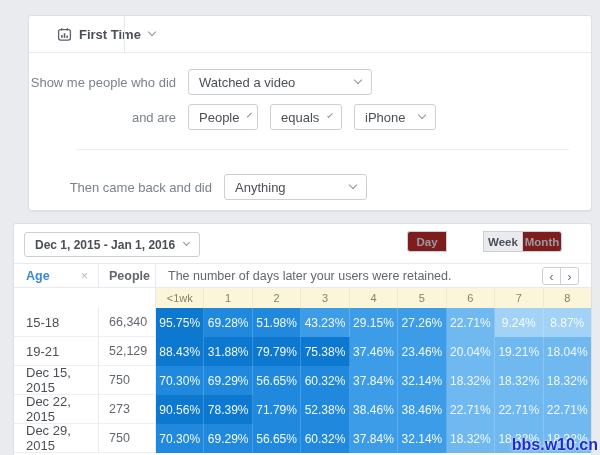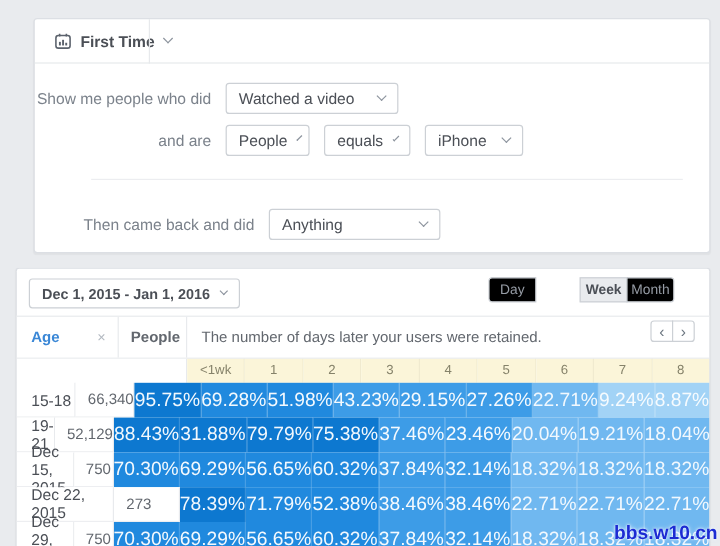--- a/index.html
+++ b/index.html
@@ -12,21 +12,21 @@
   }
   .panel {
     position:absolute; background:#fff;
     border:1px solid #dcdfe4; border-radius:3px;
     box-shadow:0 1px 1px rgba(0,0,0,.04);
   }
   
   #filter-panel { left:28px; top:15px; width:564px; height:196px; }
   .fp-header {
     height:37px; border-bottom:1px solid #e7e9ec;
-    display:flex; align-items:center; padding-left:16px;
+    display:flex; align-items:center; padding-left:28px;
   }
   .fp-header .vdiv { position:absolute; left:95px; top:0; width:1px; height:37px; background:#e7e9ec; }
   .fp-title { font-size:13px; font-weight:bold; color:#4b4f56; margin-left:7px; }
   .chev {
     display:inline-block; width:6px; height:6px;
     border-right:1.5px solid #8d949e; border-bottom:1.5px solid #8d949e;
     transform:rotate(45deg); margin-top:-4px;
   }
   .fp-header .chev { margin-left:8px; }
   .frow { position:absolute; left:0; display:flex; align-items:center; height:26px; }
@@ -43,30 +43,30 @@
   #retention-panel { left:13px; top:223px; width:579px; height:232px; border-bottom:none; border-radius:3px 3px 0 0; }
   .date-btn {
     position:absolute; left:10px; top:8px; height:25px; padding:0 10px;
     border:1px solid #ccd0d5; border-radius:3px; background:#fff;
     display:flex; align-items:center; font-size:12px; font-weight:bold; color:#4b4f56; cursor:pointer;
   }
   .date-btn .chev { width:5px; height:5px; margin-left:9px; }
   .seg { position:absolute; right:29px; top:7px; display:flex; height:21px; }
   .seg-btn {
     width:40px; display:flex; align-items:center; justify-content:center;
-    border:1px solid #ccd0d5; background:#000000; color:#969ca5;
-    font-size:11.5px; margin-left:-1px; cursor:pointer;
+    border:1px solid #ccd0d5; background:#7f1d1d; color:#969ca5;
+    font-size:11.5px; margin-left:-1px; cursor:pointer;font-weight:bold;
   }
   .seg-btn:first-child { border-radius:3px 0 0 3px; margin-left:0; }
   .seg-btn:last-child { border-radius:0 3px 3px 0; }
   .seg-btn.sel { background:#e9ebee; color:#4b4f56; font-weight:bold;margin-left:36px; }
   
   .rtable { position:absolute; left:0; right:0; top:39px; bottom:0; }
   .thead {
-    height:36px; border-top:1px solid #e8eaed; border-bottom:1px solid #e8eaed;
+    height:25px; border-top:1px solid #e8eaed; border-bottom:1px solid #e8eaed;
     display:flex; align-items:stretch; background:#fff;
   }
   .th-age {
     width:85px; border-right:1px solid #e8eaed;
     display:flex; align-items:center; justify-content:space-between;
     padding:0 10px 0 12px;
   }
   .th-age .age-txt { color:#3a87d6; font-size:12.5px; font-weight:bold; }
   .th-age .x { color:#b3b9c1; font-size:12px; cursor:pointer; }
   .th-people {
@@ -95,21 +95,21 @@
   .rowlab {
     width:85px; border-right:1px solid #e8eaed; border-bottom:1px solid #edeef1;
     display:flex; align-items:center; padding-left:12px; font-size:13px; color:#4b4f56; background:#fff;
   }
   .rowppl {
     width:57px; border-right:1px solid #e8eaed; border-bottom:1px solid #edeef1;
     display:flex; align-items:center; padding-left:10px; font-size:12.5px; color:#62676e; background:#fff;
   }
   .cell {
     flex:1; display:flex; align-items:center; justify-content:center;
-    font-size:16px; color:rgba(255,255,255,.95);
+    font-size:12px; color:rgba(255,255,255,.95);
     border-right:1px solid rgba(255,255,255,.18);
   }
   .cell:last-child { border-right:none; }
   .cell[data-level="1"] { background:#0d78d0; }
   .cell[data-level="2"] { background:#2089de; }
   .cell[data-level="3"] { background:#3d9ce7; }
   .cell[data-level="4"] { background:#70b8f0; color:rgba(255,255,255,.9); }
   .cell[data-level="5"] { background:#a2d3f6; color:rgba(255,255,255,.9); }
   
   #watermark {
@@ -133,21 +133,21 @@
         <rect x="10" y="9.2" width="1.7" height="2.4" fill="#5b626c"></rect>
       </svg>
     </span>
     <span class="fp-title">First Time</span>
     <span class="chev"></span>
     <span class="vdiv"></span>
   </div>
 
   <div class="frow" style="top:53px;">
     <span class="flabel">Show me people who did</span>
-    <div class="ddl" style="width:144px;">
+    <div class="ddl" style="width:184px;">
       <span>Watched a video</span>
       <span class="chev"></span>
     </div>
   </div>
 
   <div class="frow" style="top:88px;">
     <span class="flabel">and are</span>
     <div class="ddl" style="width:70px;">
       <span>People</span>
       <span class="chev"></span>
@@ -250,20 +250,21 @@
       <div class="cell" data-level="3">37.84%</div>
       <div class="cell" data-level="3">32.14%</div>
       <div class="cell" data-level="4">18.32%</div>
       <div class="cell" data-level="4">18.32%</div>
       <div class="cell" data-level="4">18.32%</div>
     </div>
 
     <div class="drow">
       <div class="rowlab">Dec 22, 2015</div>
       <div class="rowppl">273</div>
+      <div class="cell" data-level="1">90.56%</div>
       <div class="cell" data-level="1">78.39%</div>
       <div class="cell" data-level="2">71.79%</div>
       <div class="cell" data-level="2">52.38%</div>
       <div class="cell" data-level="3">38.46%</div>
       <div class="cell" data-level="3">38.46%</div>
       <div class="cell" data-level="4">22.71%</div>
       <div class="cell" data-level="4">22.71%</div>
       <div class="cell" data-level="4">22.71%</div>
     </div>
 

